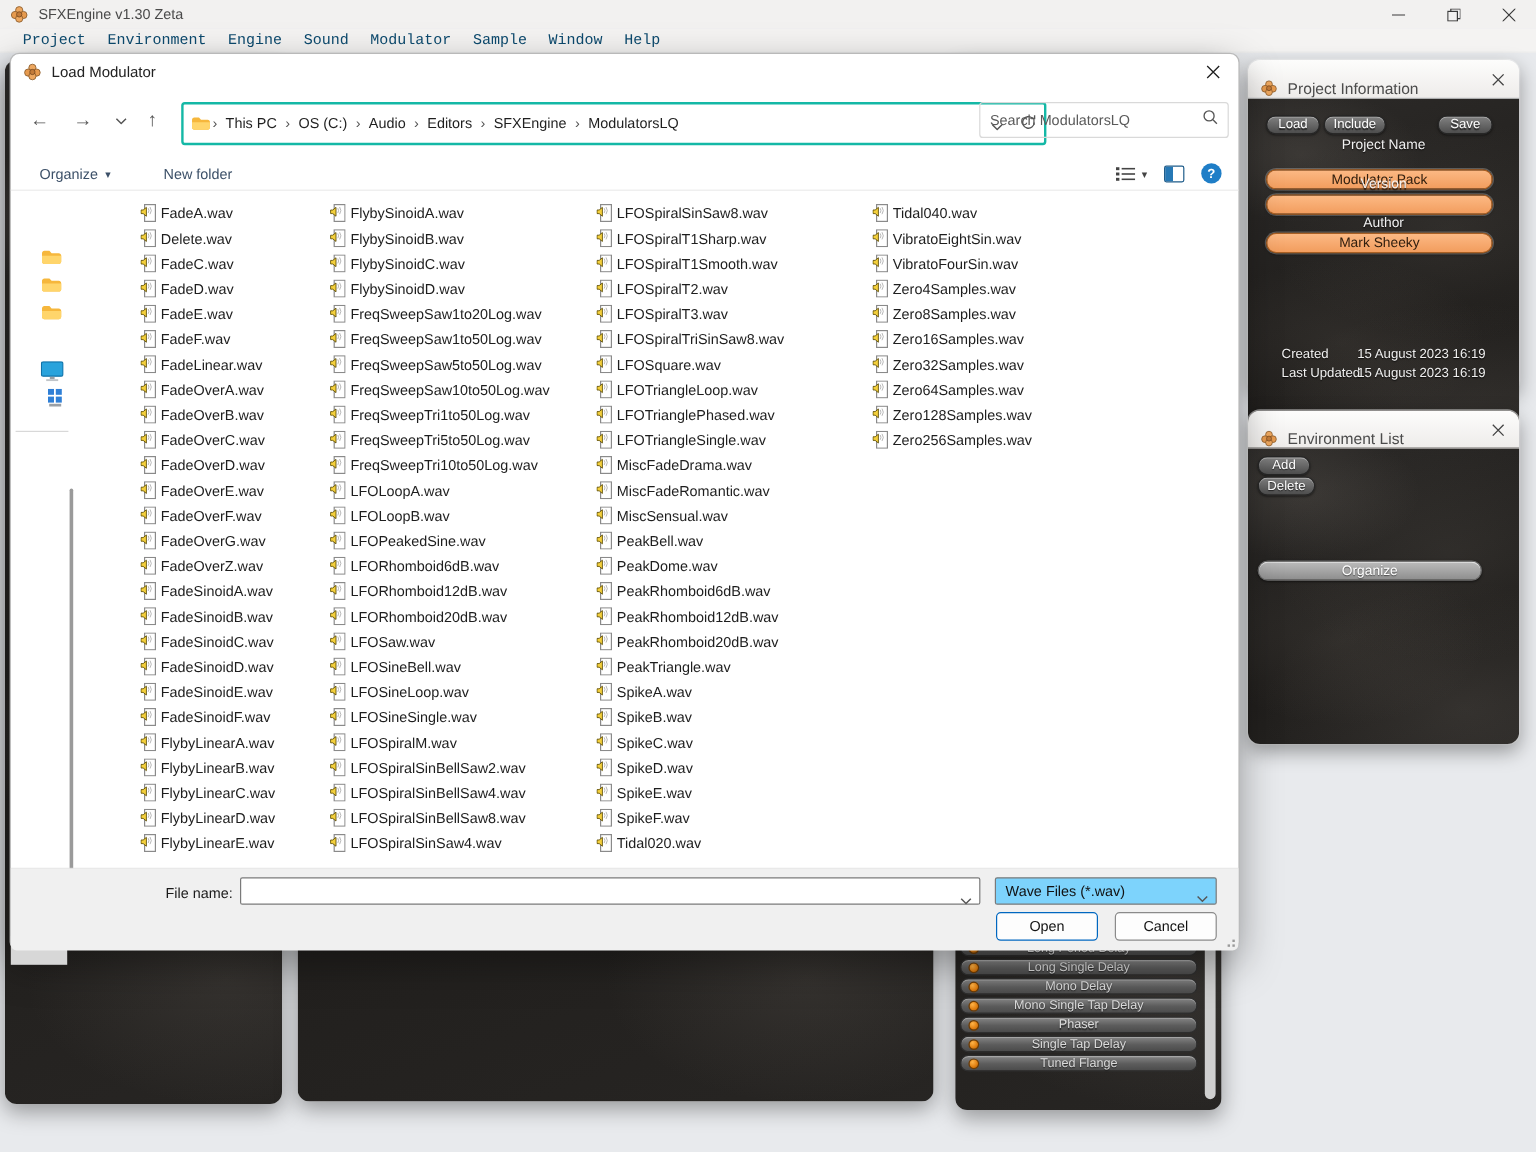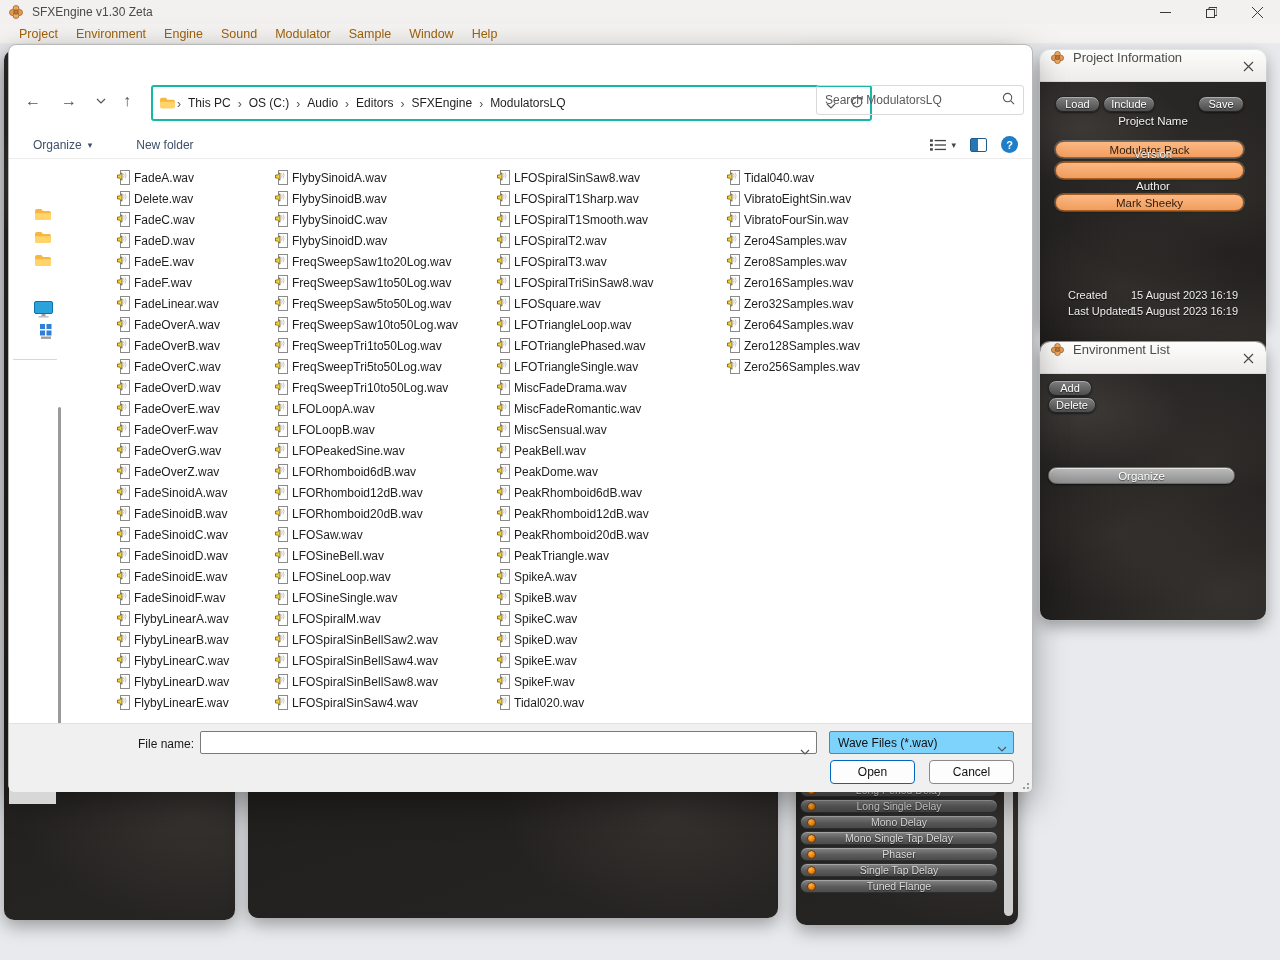--- a/index.html
+++ b/index.html
@@ -5,21 +5,21 @@
   * { margin:0; padding:0; box-sizing:border-box; }
   html,body { width:1280px; height:960px; overflow:hidden; }
   body { font-family:"Liberation Sans", sans-serif; background:#e8eaed; position:relative; color:#1f1f1f; }
 
   
   .app-titlebar { position:absolute; left:0; top:0; width:1280px; height:24px; background:#f2f1f0; display:flex; align-items:center; }
   .app-title { font-size:12px; color:#4a4a4a; margin-left:8px; }
   .win-controls { position:absolute; right:0; top:0; height:24px; display:flex; }
   .win-btn { width:46px; height:24px; display:flex; align-items:center; justify-content:center; color:#3a3a3a; }
   .menubar { position:absolute; left:0; top:24px; width:1280px; height:20px; background:#f4f3f2; display:flex; align-items:center; padding-left:10px; gap:0; border-bottom:1px solid #ebebeb; }
-  .menu-item { font-size:12.5px; color:#a16207; padding:2px 9px; }
+  .menu-item { font-size:12.5px; color:#0c4a6e; padding:2px 9px;font-family:Liberation Mono, monospace; }
 
   
   .marble {
     background:
       radial-gradient(140px 80px at 20% 15%, rgba(135,128,120,.20), transparent 70%),
       radial-gradient(220px 130px at 75% 35%, rgba(115,110,102,.16), transparent 70%),
       radial-gradient(170px 100px at 35% 65%, rgba(140,132,122,.14), transparent 70%),
       radial-gradient(240px 150px at 80% 88%, rgba(125,118,110,.18), transparent 70%),
       linear-gradient(160deg, #2c2a28, #201e1c 60%, #272523);
   }
@@ -89,21 +89,21 @@
   #open-btn { left:821px; border:1px solid #0067c0; }
   #cancel-btn { left:920px; border:1px solid #8a8a8a; }
   .grip { position:absolute; right:3px; bottom:3px; width:10px; height:10px; }
   .grip i { position:absolute; width:2px; height:2px; background:#9a9a9a; }
 
   
   .tool-window { position:absolute; left:1040px; width:226px; border-radius:10px; box-shadow:0 6px 16px rgba(0,0,0,.35), 0 0 0 1px rgba(255,255,255,.55); z-index:4; }
   #proj-win { top:50px; height:277px; }
   #env-win  { top:342px; height:278px; }
   .tw-titlebar { position:absolute; left:0; top:0; width:100%; height:32px; background:linear-gradient(#fdfdfc,#eeecea); border-radius:10px 10px 0 0;
-    display:flex; align-items:flex-start; padding:0 10px; border-bottom:1px solid #dcdad8; }
+    display:flex; align-items:flex-end; padding:0 10px; border-bottom:1px solid #dcdad8; }
   .tw-title { font-size:13px; color:#4c4c4c; margin-left:8px; }
   .tw-close { position:absolute; right:8px; top:7px; width:20px; height:18px; display:flex; align-items:center; justify-content:center; }
   .tw-body { position:absolute; left:0; top:32px; width:100%; border-radius:0 0 10px 10px; }
   #proj-body { height:313px; }
   #env-body { height:246px; }
 
   .pill-btn { position:absolute; height:16px; border-radius:9px; background:linear-gradient(#828282,#4d4d4d);
     border:1px solid #262626; box-shadow:inset 0 1px 0 rgba(255,255,255,.35), 0 1px 2px rgba(0,0,0,.5);
     color:#fff; font-size:11px; display:flex; align-items:center; justify-content:center; text-shadow:0 1px 1px rgba(0,0,0,.7); }
   .dk-label { position:absolute; width:100%; text-align:center; font-size:11.5px; color:#f2f2f2; text-shadow:0 1px 1px rgba(0,0,0,.8); }
@@ -203,20 +203,35 @@
       </div>
 
       <div class="fx-pill">
         <span class="fx-dot"></span>
         <span>Tuned Flange</span>
       </div>
     </div>
 </div>
 
 <div class="dialog">
+  <div class="dlg-titlebar">
+    <svg width="16" height="16" viewBox="0 0 16 16">
+      <circle cx="8" cy="4.5" r="3" fill="#eda75f" stroke="#8a5a2a" stroke-width=".7"></circle>
+      <circle cx="4.5" cy="8.5" r="3" fill="#e69a4e" stroke="#8a5a2a" stroke-width=".7"></circle>
+      <circle cx="11.5" cy="8.5" r="3" fill="#e69a4e" stroke="#8a5a2a" stroke-width=".7"></circle>
+      <circle cx="8" cy="11.5" r="3" fill="#eda75f" stroke="#8a5a2a" stroke-width=".7"></circle>
+      <circle cx="8" cy="8" r="2.2" fill="#c27b3a" stroke="#7a4a1f" stroke-width=".7"></circle>
+    </svg>
+    <span class="dlg-title">Load Modulator</span>
+    <div class="dlg-close">
+        <svg width="12" height="12">
+          <path d="M1 1 L11 11 M11 1 L1 11" stroke="#222" stroke-width="1.1"></path>
+        </svg>
+      </div>
+  </div>
 
   <div class="navrow">
     <div class="nav-glyph" style="left:12px">←</div>
     <div class="nav-glyph" style="left:48px">→</div>
     <div class="nav-glyph" style="left:80px">
         <svg width="10" height="6">
           <path d="M1 1 L5 5 L9 1" stroke="#555" fill="none" stroke-width="1.2"></path>
         </svg>
       </div>
     <div class="nav-glyph" style="left:106px">↑</div>

